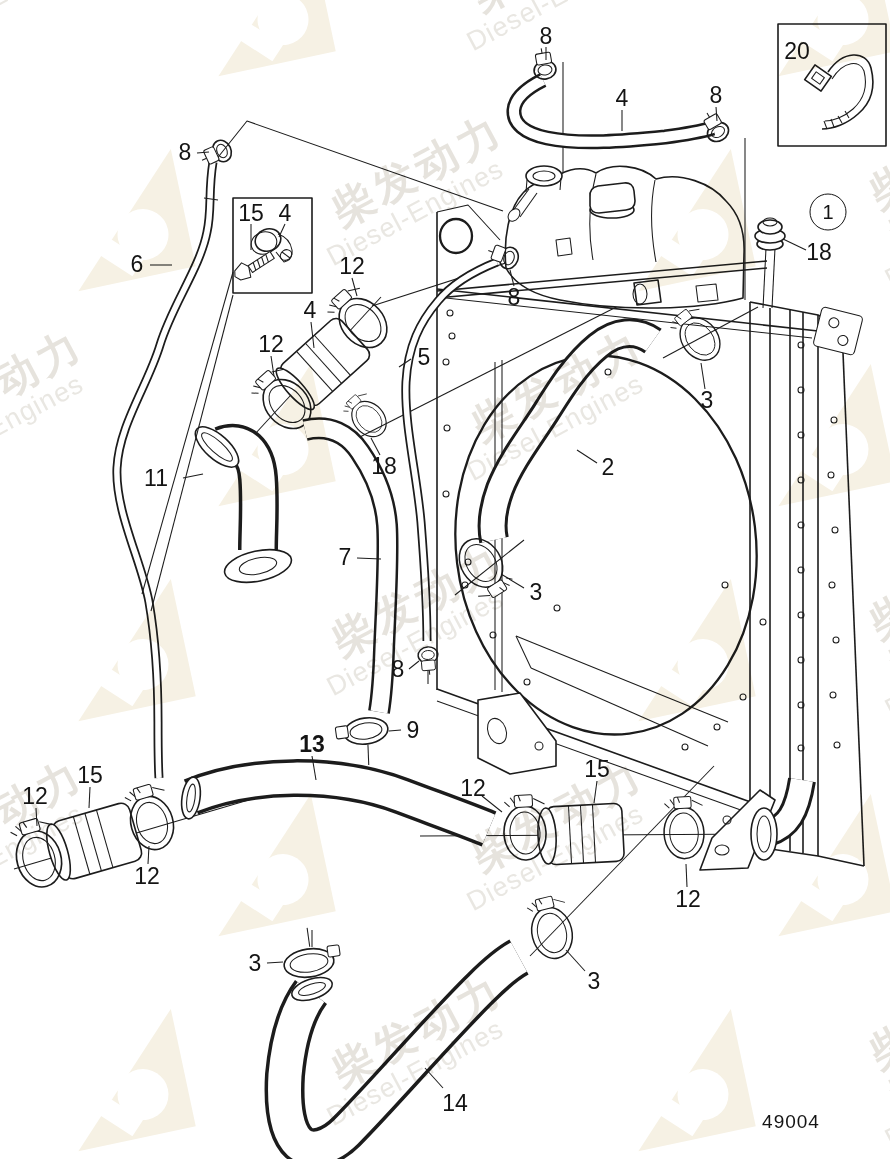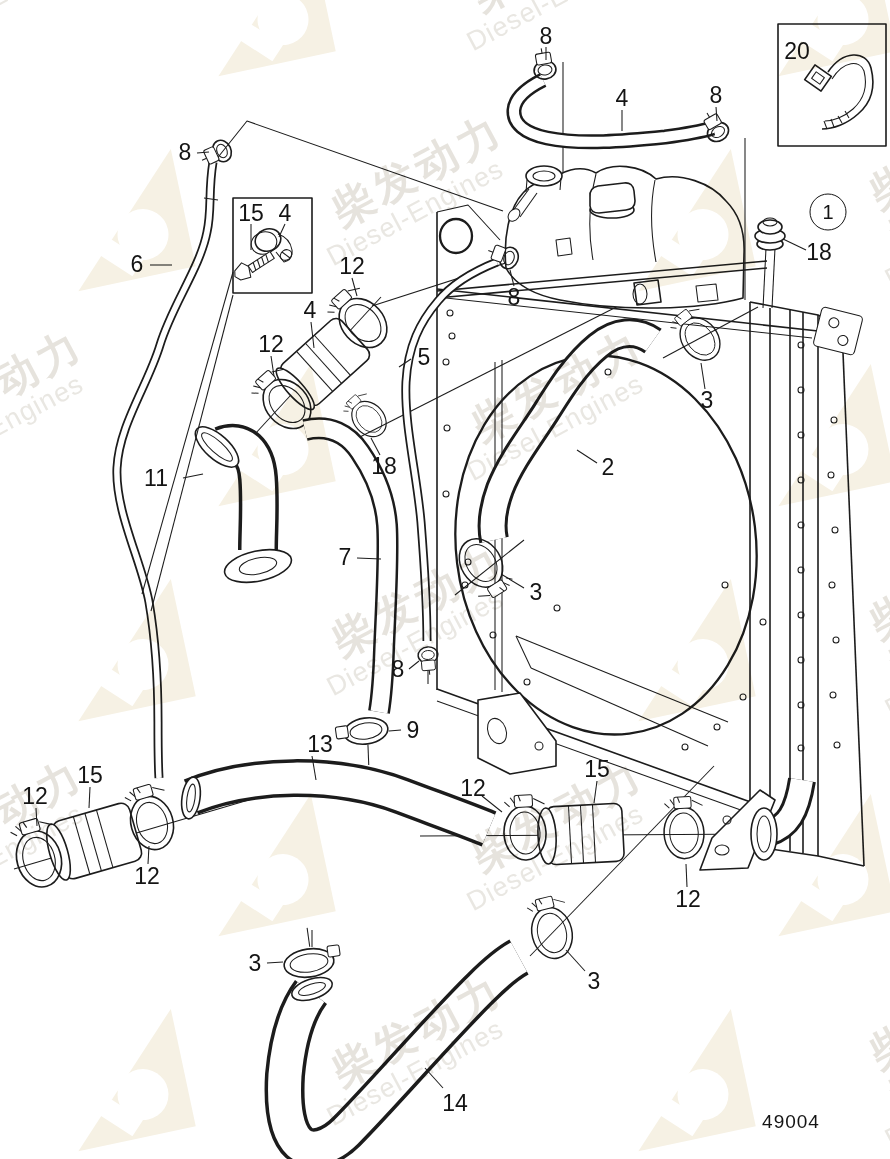--- a/index.html
+++ b/index.html
@@ -424,21 +424,21 @@
       <div class="callout" style="left: 514px; top: 297px;">8</div>
       <div class="callout" style="left: 424px; top: 357px;">5</div>
       <div class="callout" style="left: 707px; top: 400px;">3</div>
       <div class="callout" style="left: 384px; top: 466px;">18</div>
       <div class="callout" style="left: 608px; top: 467px;">2</div>
       <div class="callout" style="left: 156px; top: 478px; text-align: center;">11</div>
       <div class="callout" style="left: 345px; top: 557px;">7</div>
       <div class="callout" style="left: 536px; top: 592px;">3</div>
       <div class="callout" style="left: 398px; top: 669px;">8</div>
       <div class="callout" style="left: 413px; top: 730px;">9</div>
-      <div class="callout" style="left: 320px; top: 744px;">13</div>
+      <div class="callout" style="left: 312px; top: 744px; font-weight: bold;">13</div>
       <div class="callout" style="left: 90px; top: 775px;">15</div>
       <div class="callout" style="left: 35px; top: 796px;">12</div>
       <div class="callout" style="left: 147px; top: 876px;">12</div>
       <div class="callout" style="left: 597px; top: 769px;">15</div>
       <div class="callout" style="left: 473px; top: 788px;">12</div>
       <div class="callout" style="left: 688px; top: 899px;">12</div>
       <div class="callout" style="left: 255px; top: 963px;">3</div>
       <div class="callout" style="left: 594px; top: 981px;">3</div>
       <div class="callout" style="left: 455px; top: 1103px;">14</div>
     </div>

